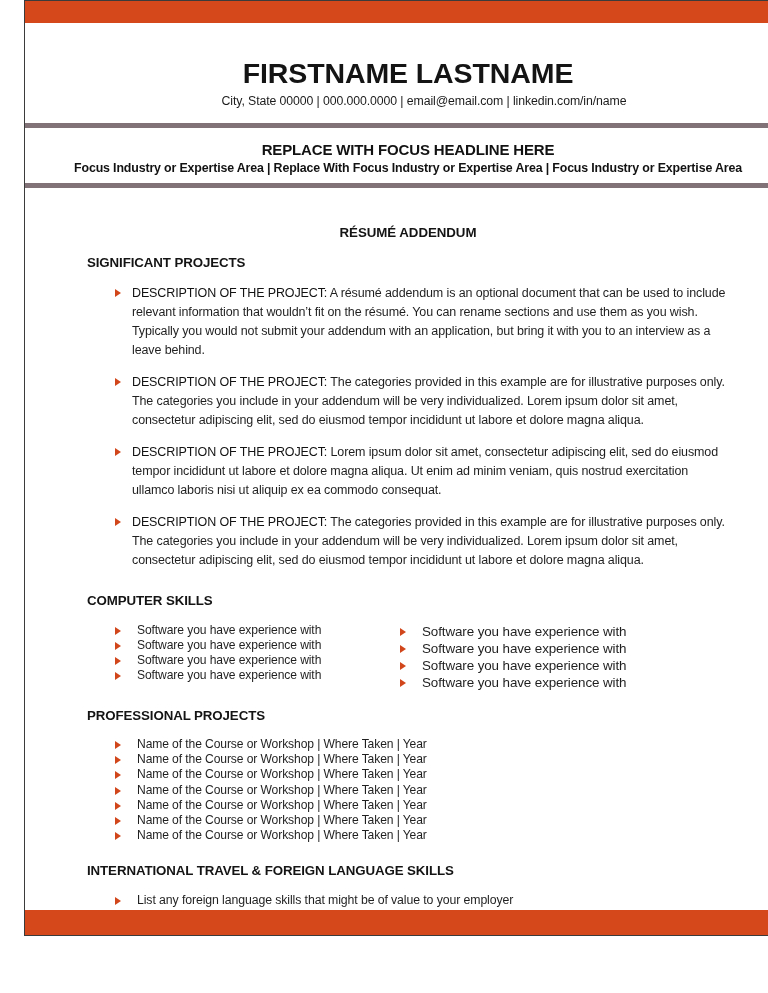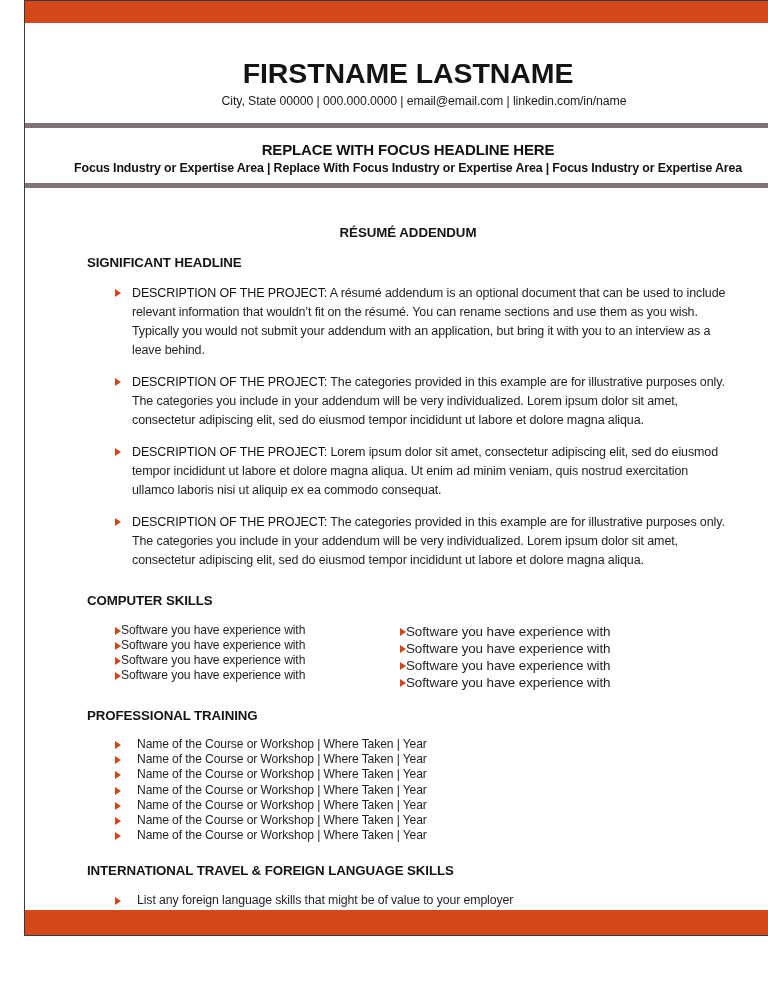--- a/index.html
+++ b/index.html
@@ -151,21 +151,21 @@
     position: relative;
     margin-top: 15px;
     height: 68px;
   }
   .skills-col { position: absolute; top: 0; }
   .skills-col.left  { left: 28px; }
   .skills-col.right { left: 313px; }
 
   .skill-item {
     position: relative;
-    padding-left: 6px;
+    padding-left: 22px;
     color: #1f1f1f;
     letter-spacing: -0.1px;
   }
   .skills-col.left .skill-item {
     font-size: 12.1px;
     line-height: 15.1px;
   }
   .skills-col.left .tri { top: 4px; }
   .skills-col.right .skill-item {
     font-size: 13.4px;
@@ -218,21 +218,21 @@
     <div id="focus-headline">REPLACE WITH FOCUS HEADLINE HERE</div>
     <div id="focus-areas">Focus Industry or Expertise Area  |  Replace With Focus Industry or Expertise Area  |  Focus Industry or Expertise Area</div>
   </div>
 
   <div class="rule-gray r2"></div>
 
   <div id="doc-title">RÉSUMÉ ADDENDUM</div>
 
   <div id="content">
 
-    <div class="section-heading">SIGNIFICANT HEADLINE</div>
+    <div class="section-heading">SIGNIFICANT PROJECTS</div>
     <div id="projects-list">
         <div class="project-item"><span class="tri"></span><span class="lead">DESCRIPTION OF THE PROJECT:</span><span> A résumé addendum is an optional document that can be used to include relevant information that wouldn’t fit on the résumé. You can rename sections and use them as you wish. Typically you would not submit your addendum with an application, but bring it with you to an interview as a leave behind.</span></div>
         <div class="project-item"><span class="tri"></span><span class="lead">DESCRIPTION OF THE PROJECT:</span><span> The categories provided in this example are for illustrative purposes only. The categories you include in your addendum will be very individualized. Lorem ipsum dolor sit amet, consectetur adipiscing elit, sed do eiusmod tempor incididunt ut labore et dolore magna aliqua.</span></div>
         <div class="project-item"><span class="tri"></span><span class="lead">DESCRIPTION OF THE PROJECT:</span><span> Lorem ipsum dolor sit amet, consectetur adipiscing elit, sed do eiusmod tempor incididunt ut labore et dolore magna aliqua. Ut enim ad minim veniam, quis nostrud exercitation ullamco laboris nisi ut aliquip ex ea commodo consequat.</span></div>
         <div class="project-item"><span class="tri"></span><span class="lead">DESCRIPTION OF THE PROJECT:</span><span> The categories provided in this example are for illustrative purposes only. The categories you include in your addendum will be very individualized. Lorem ipsum dolor sit amet, consectetur adipiscing elit, sed do eiusmod tempor incididunt ut labore et dolore magna aliqua.</span></div>
       </div>
 
     <div class="section-heading" id="skills-heading">COMPUTER SKILLS</div>
     <div id="skills-columns">
       <div class="skills-col left" id="skills-left">
@@ -242,21 +242,21 @@
           <div class="skill-item"><span class="tri"></span><span>Software you have experience with</span></div>
         </div>
       <div class="skills-col right" id="skills-right">
           <div class="skill-item"><span class="tri"></span><span>Software you have experience with</span></div>
           <div class="skill-item"><span class="tri"></span><span>Software you have experience with</span></div>
           <div class="skill-item"><span class="tri"></span><span>Software you have experience with</span></div>
           <div class="skill-item"><span class="tri"></span><span>Software you have experience with</span></div>
         </div>
     </div>
 
-    <div class="section-heading" id="training-heading">PROFESSIONAL TRAINING</div>
+    <div class="section-heading" id="training-heading">PROFESSIONAL PROJECTS</div>
     <div id="training-list">
         <div class="training-item"><span class="tri"></span><span>Name of the Course or Workshop | Where Taken | Year</span></div>
         <div class="training-item"><span class="tri"></span><span>Name of the Course or Workshop | Where Taken | Year</span></div>
         <div class="training-item"><span class="tri"></span><span>Name of the Course or Workshop | Where Taken | Year</span></div>
         <div class="training-item"><span class="tri"></span><span>Name of the Course or Workshop | Where Taken | Year</span></div>
         <div class="training-item"><span class="tri"></span><span>Name of the Course or Workshop | Where Taken | Year</span></div>
         <div class="training-item"><span class="tri"></span><span>Name of the Course or Workshop | Where Taken | Year</span></div>
         <div class="training-item"><span class="tri"></span><span>Name of the Course or Workshop | Where Taken | Year</span></div>
       </div>
 

